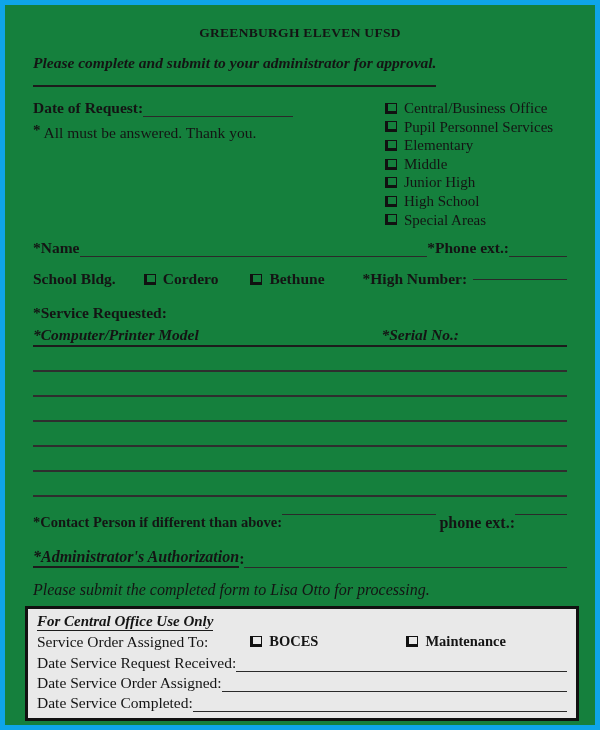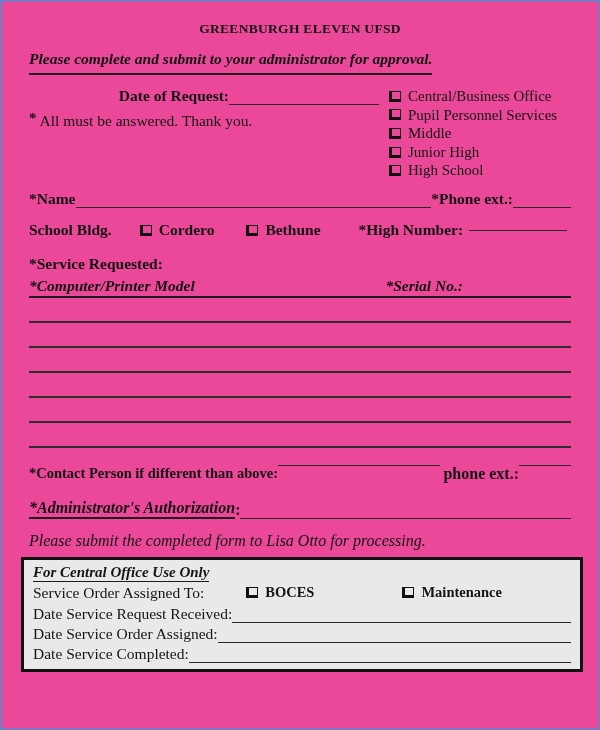--- a/index.html
+++ b/index.html
@@ -1,36 +1,36 @@
 <!DOCTYPE html>
 <html><head>
 <meta charset="utf-8">
 <style>
   html,body { margin:0; padding:0; background:#ffffff; }
   body { width:600px; height:730px; font-family:"Liberation Serif","DejaVu Serif",serif; color:#141414; }
   .page {
     position:relative; box-sizing:border-box;
     width:600px; height:730px;
-    background:#ec4899;
-    border:1px solid #0ea5e9;
+    background:#15803d;
+    border:5px solid #0ea5e9;
     padding:20px 28px 0 28px;
     overflow:hidden;
   }
   .center { text-align:center; }
   .org-name { font-weight:bold; font-size:13.5px; letter-spacing:.3px; }
   .form-title { font-weight:bold; font-size:20px; margin-top:5px; letter-spacing:.2px; }
   .instruction {
     display:inline-block; margin-top:13px;
     font-weight:bold; font-style:italic; font-size:15.5px;
-    border-bottom:2.5px solid #1c1c1c; padding-bottom:5px;
+    border-bottom:2.5px solid #1c1c1c; padding-bottom:13px;
   }
   .top-section { display:flex; margin-top:12px; }
   .left-col { flex:1 1 auto; padding-right:10px; }
   .right-col { width:182px; flex:0 0 auto; }
-  .date-row { display:flex; align-items:flex-end; font-size:15.5px;justify-content:flex-end; }
+  .date-row { display:flex; align-items:flex-end; font-size:15.5px; }
   .lbl-b { font-weight:bold; white-space:nowrap; }
   .fill-line { border-bottom:1.8px solid #2a2a2a; display:inline-block; }
   .flex-line { border-bottom:1.8px solid #2a2a2a; flex:1 1 auto; }
   .note-row { font-size:15.5px; margin-top:5px; }
   .note-star { font-size:15px; vertical-align:3px; font-weight:bold; }
   .cbrow { display:flex; align-items:center; font-size:15px; line-height:18.6px; white-space:nowrap; }
   .cb {
     display:inline-block; box-sizing:border-box;
     width:12px; height:11px; flex:0 0 auto;
     border:1.5px solid #111; border-left-width:3.5px; border-bottom-width:3.5px;
@@ -94,29 +94,37 @@
       <div class="cbrow">
           <span class="cb"></span>
           <span>Central/Business Office</span>
         </div>
       <div class="cbrow">
           <span class="cb"></span>
           <span>Pupil Personnel Services</span>
         </div>
       <div class="cbrow">
           <span class="cb"></span>
+          <span>Elementary</span>
+        </div>
+      <div class="cbrow">
+          <span class="cb"></span>
           <span>Middle</span>
         </div>
       <div class="cbrow">
           <span class="cb"></span>
           <span>Junior High</span>
         </div>
       <div class="cbrow">
           <span class="cb"></span>
           <span>High School</span>
+        </div>
+      <div class="cbrow">
+          <span class="cb"></span>
+          <span>Special Areas</span>
         </div>
     </div>
   </div>
 
   <div class="name-row">
     <span class="lbl-b">*Name</span>
       <span class="flex-line"></span>
       <span class="lbl-b">*Phone ext.:</span>
       <span class="fill-line" style="width:58px"></span>
   </div>

